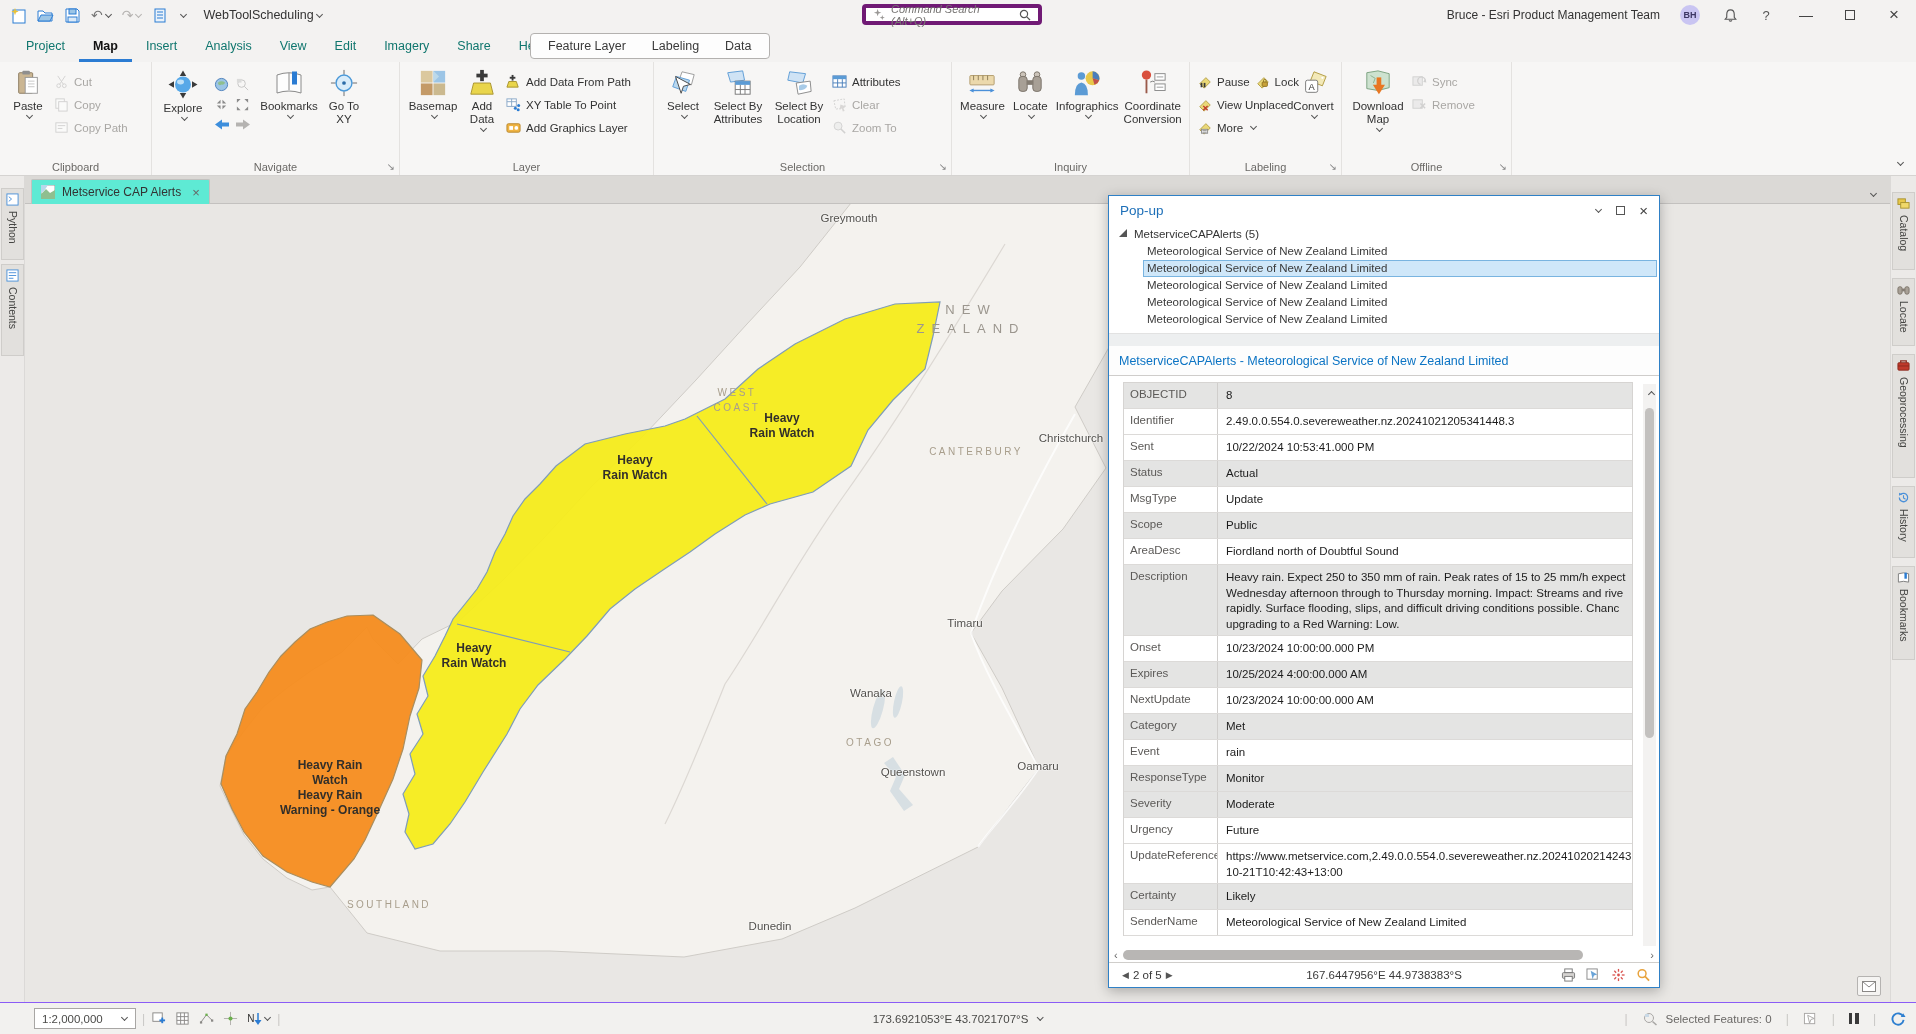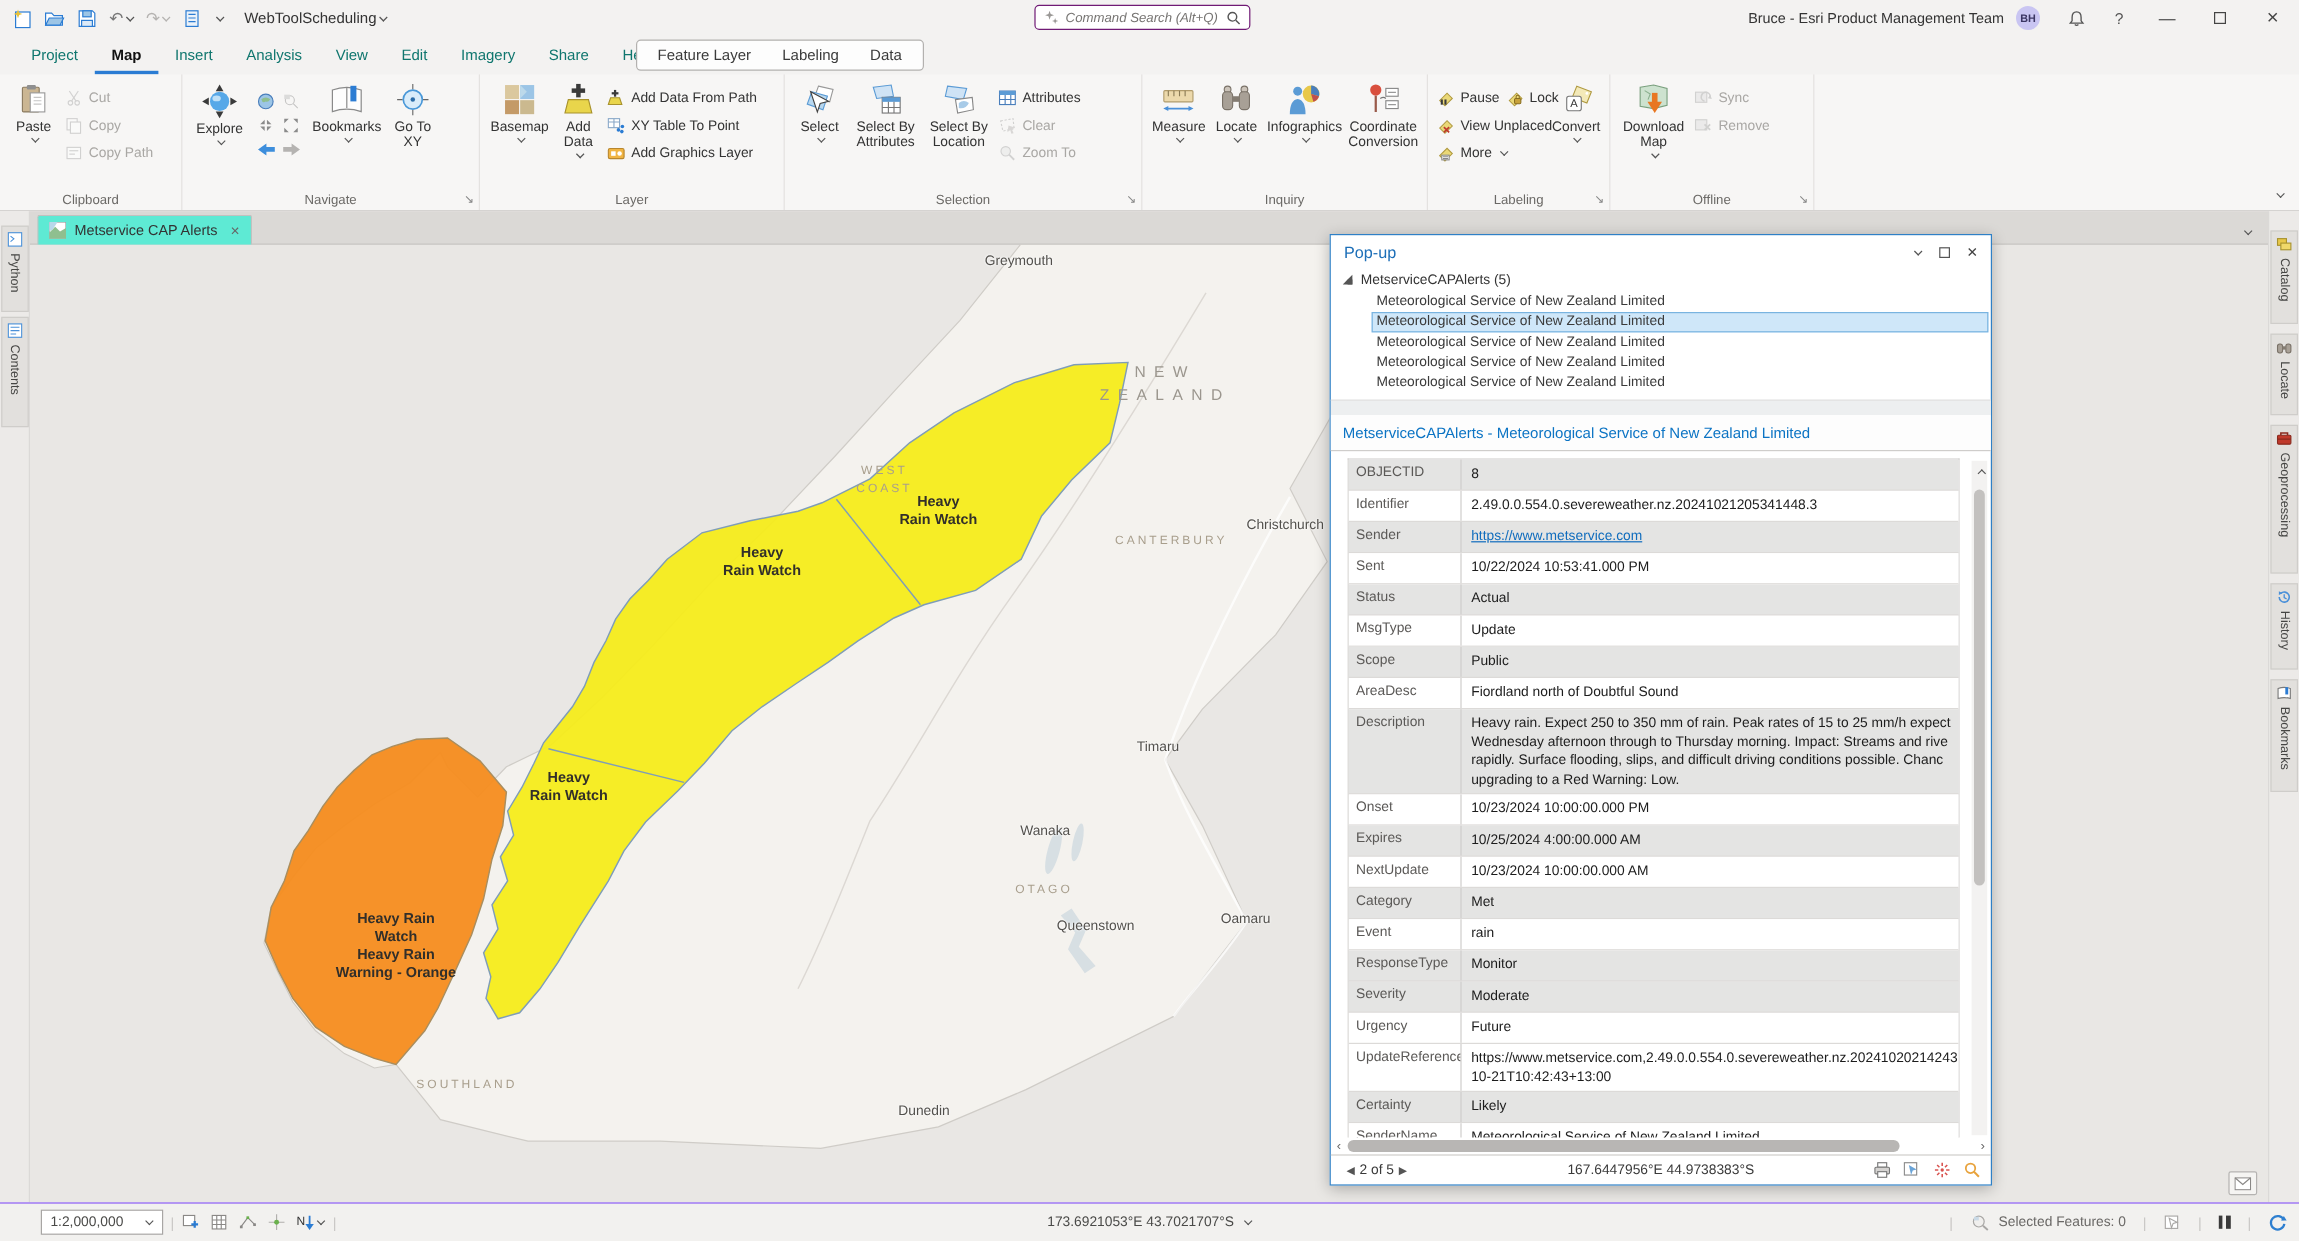--- a/index.html
+++ b/index.html
@@ -15,25 +15,25 @@
   .sep { color:#c9c7c5; margin:0 6px; font-size:12px; }
   svg { display:block; }
 
   
   .titlebar { position:absolute; left:0; top:0; width:1916px; height:30px;
     display:flex; align-items:center; background:#f3f2f1; }
   .qat { display:flex; align-items:center; gap:10px; padding-left:10px; }
   .qat .qbtn { display:flex; align-items:center; }
   .proj-name { font-size:12.5px; color:#333; margin-left:16px; display:flex; align-items:center; }
   .searchbox { position:absolute; left:862px; top:4px; width:180px; height:21px;
-    background:#fff; border:1px solid #701a75; border-radius:4px;
+    background:#fff; border:4px solid #701a75; border-radius:4px;
     display:flex; align-items:center; gap:5px; padding:0 7px; }
   .searchbox .ph { font-size:11px; font-style:italic; color:#767472; flex:1; }
   .tb-right { position:absolute; right:0; top:0; height:30px; display:flex; align-items:center; gap:0; }
-  .account { font-size:12px; color:#333; margin-right:10px; }
+  .account { font-size:12px; color:#333; margin-right:20px; }
   .avatar { width:20px; height:20px; border-radius:50%; background:#c9c5f2; color:#3b3663;
     font-size:9px; font-weight:bold; display:flex; align-items:center; justify-content:center; margin-right:12px; }
   .tbicon { width:36px; height:30px; display:flex; align-items:center; justify-content:center; color:#555; font-size:13px; }
   .winbtn { width:44px; height:30px; display:flex; align-items:center; justify-content:center; color:#444; font-size:14px; }
   .winbtn .sq { width:10px; height:10px; border:1px solid #444; }
 
   
   .menubar { position:absolute; left:0; top:30px; width:1916px; height:32px; background:#f3f2f1; }
   #menu-tabs { display:flex; height:100%; padding-left:12px; }
   .mtab { padding:0 14px; font-size:12.5px; color:#0f766e; display:flex; align-items:center; }
@@ -849,24 +849,20 @@
     <div class="p-tablewrap">
       <div class="p-table" id="attr-rows">
           <div class="trow alt">
             <div class="fld">OBJECTID</div>
             <div class="val">8</div>
           </div>
           <div class="trow">
             <div class="fld">Identifier</div>
             <div class="val">2.49.0.0.554.0.severeweather.nz.20241021205341448.3</div>
           </div>
-          <div class="trow alt">
-            <div class="fld">Sender</div>
-            <div class="val"><span class="linktxt">https://www.metservice.com</span></div>
-          </div>
           <div class="trow">
             <div class="fld">Sent</div>
             <div class="val">10/22/2024 10:53:41.000 PM</div>
           </div>
           <div class="trow alt">
             <div class="fld">Status</div>
             <div class="val">Actual</div>
           </div>
           <div class="trow">
             <div class="fld">MsgType</div>

